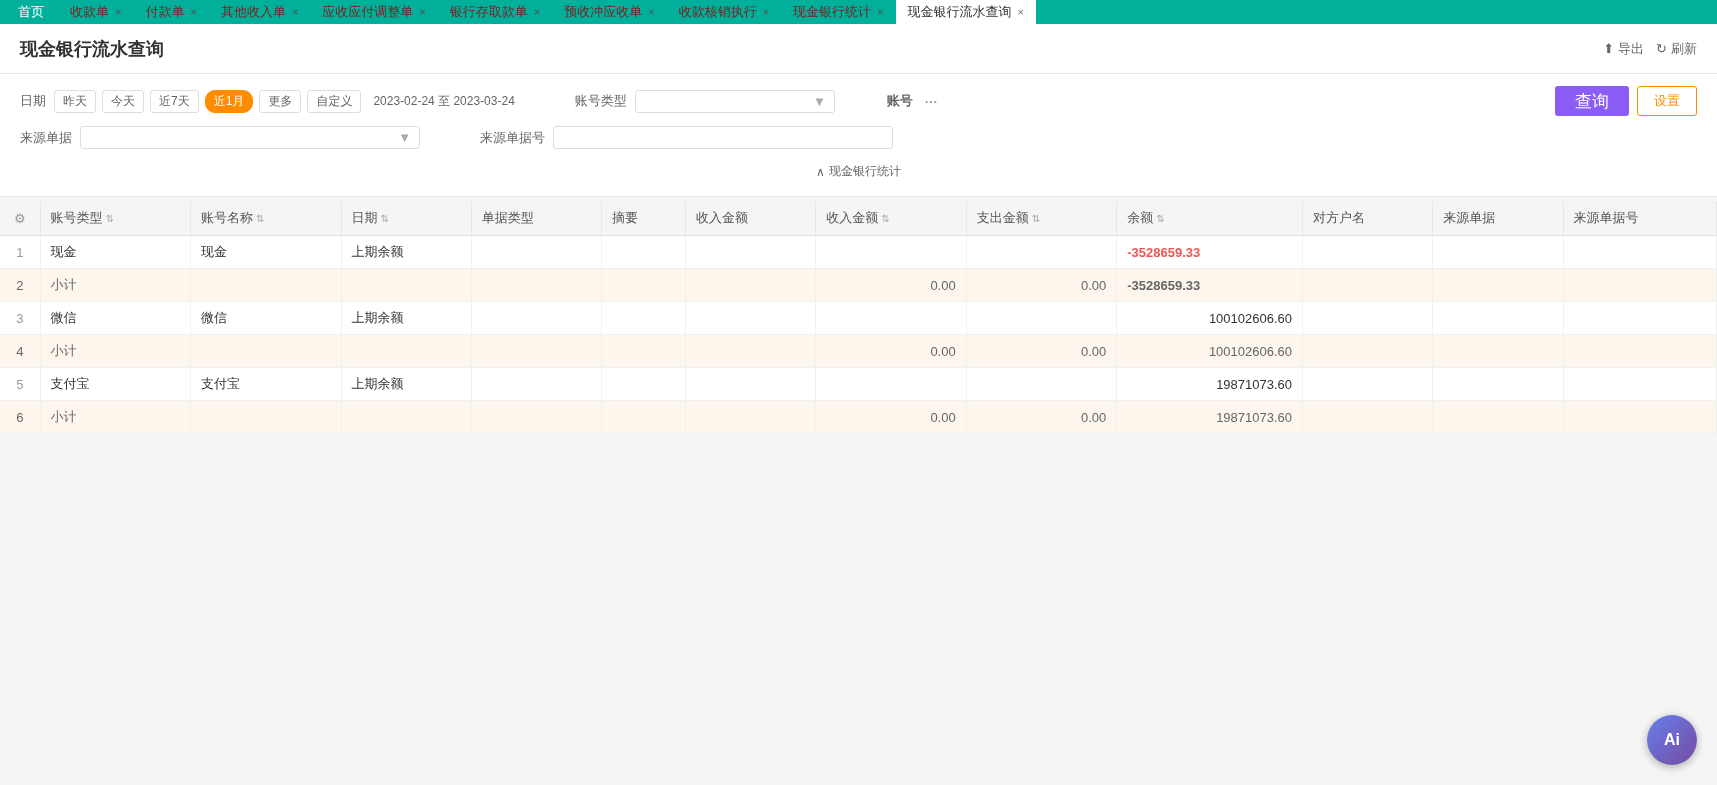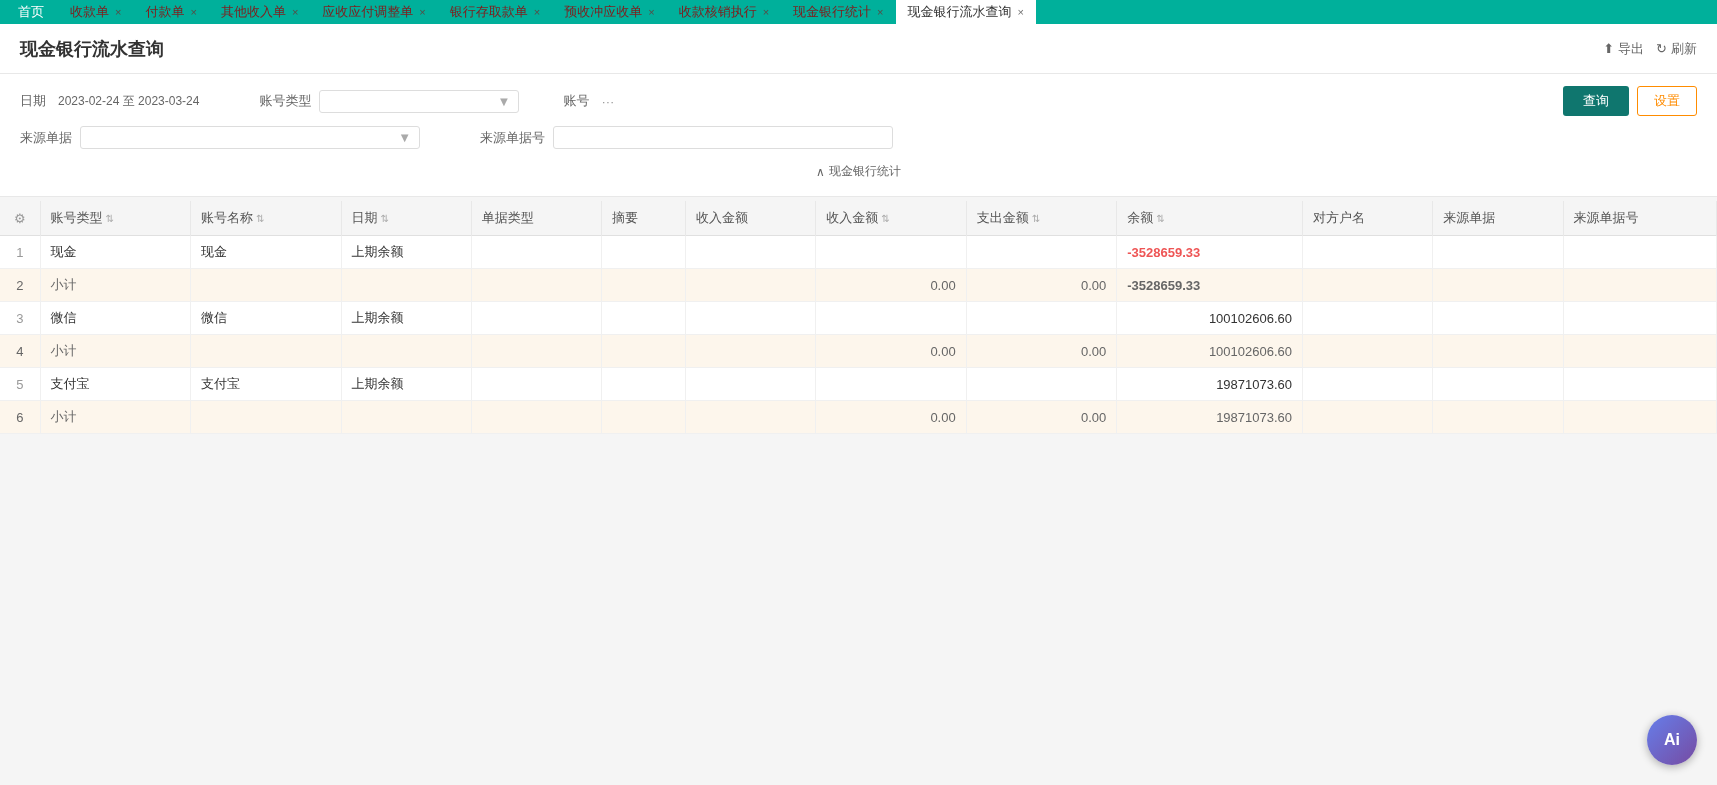--- a/index.html
+++ b/index.html
@@ -139,27 +139,27 @@
       padding: 3px 8px;
       min-width: 180px;
       font-size: 13px;
     }
     .filter-dots {
       color: #999;
       cursor: pointer;
       padding: 0 4px;
     }
     .btn-query {
-      background: #0f766e;
+      background: #8b5cf6;
       color: #fff;
       border: none;
       padding: 2px 20px;
       border-radius: 3px;
       cursor: pointer;
-      font-size: 13px;
+      font-size: 17px;
     }
     .btn-settings {
       background: #fff;
       color: #ff8c00;
       border: 1px solid #ff8c00;
       padding: 5px 16px;
       border-radius: 3px;
       cursor: pointer;
       font-size: 13px;
     }
@@ -302,32 +302,40 @@
       <span>刷新</span>
     </button>
   </div>
 </div>
 
 <div class="filter-area">
   <div class="filter-row">
 
     <div class="filter-item">
       <span class="filter-label">日期</span>
+      <div class="date-options">
+        <button class="date-btn">昨天</button>
+        <button class="date-btn">今天</button>
+        <button class="date-btn">近7天</button>
+        <button class="date-btn active">近1月</button>
+        <button class="date-btn">更多</button>
+        <button class="date-btn">自定义</button>
+      </div>
       <span class="date-range">2023-02-24 至 2023-03-24</span>
     </div>
 
     <div class="filter-item" style="margin-left: 40px;">
       <span class="filter-label">账号类型</span>
       <div class="filter-select" style="min-width: 200px;">
         <span style="color:#ccc;"></span>
         <span style="color:#aaa;">▼</span>
       </div>
     </div>
 
-    <div class="filter-item" style="margin-left: 24px;">
+    <div class="filter-item" style="margin-left: 32px; font-weight: bold;">
       <span class="filter-label">账号</span>
       <span class="filter-dots">···</span>
     </div>
 
     <div style="margin-left: auto; display: flex; gap: 8px;">
       <button class="btn-query">查询</button>
       <button class="btn-settings">设置</button>
     </div>
   </div>
 

